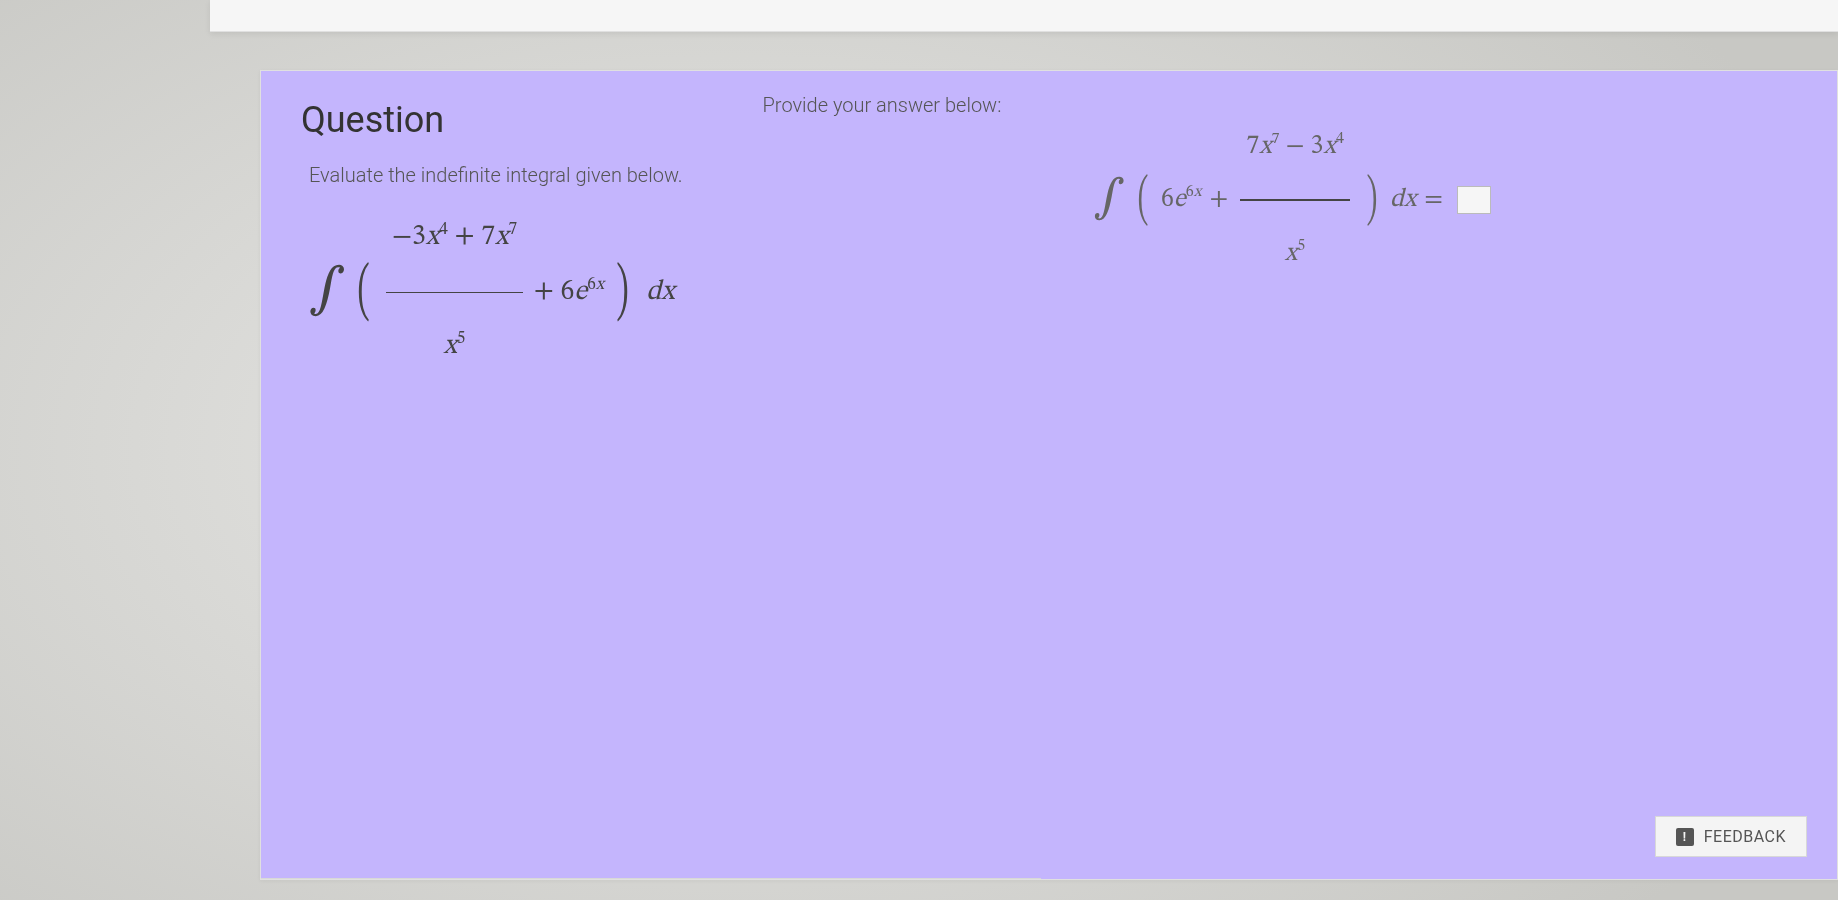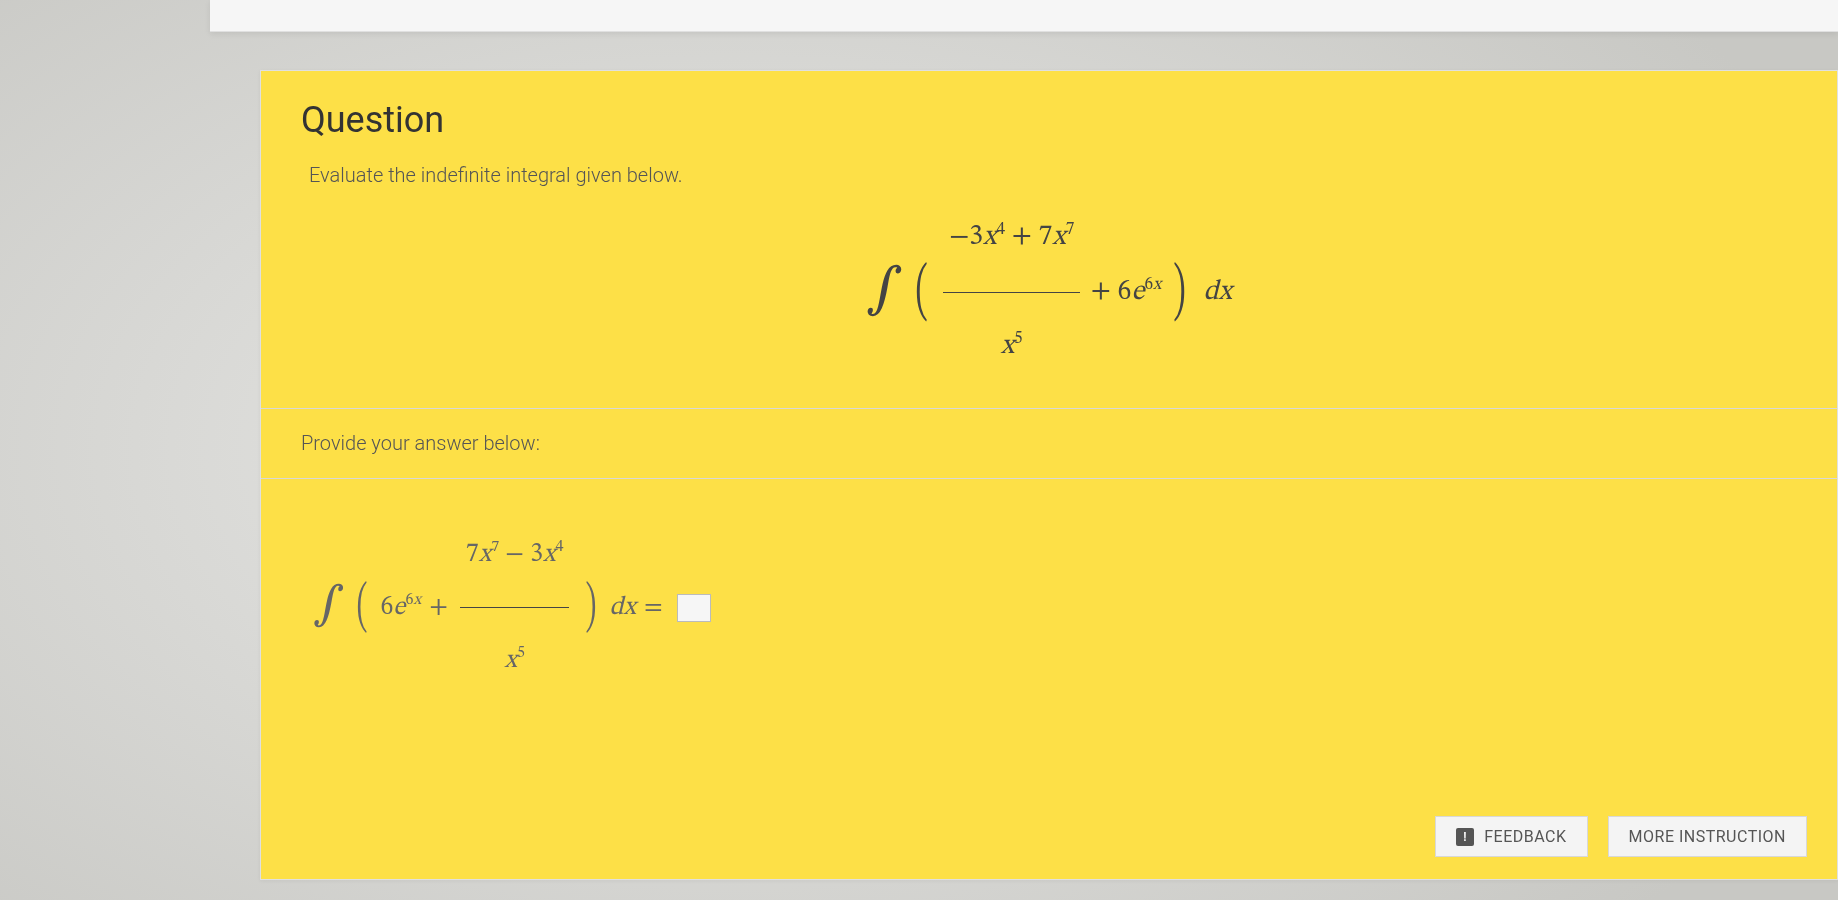--- a/index.html
+++ b/index.html
@@ -23,25 +23,25 @@
     background: #f6f6f6;
     border-bottom: 1px solid #e0e0e0;
     box-shadow: 0 2px 6px rgba(0,0,0,0.08);
   }
   .card {
     position: absolute;
     left: 260px;
     right: 0;
     top: 70px;
     bottom: 20px;
-    background: #fde047;
+    background: #c4b5fd;
     border: 1px solid #e0e0e0;
     box-shadow: 0 1px 4px rgba(0,0,0,0.05);
     display: flex;
-    flex-direction: column;
+    flex-direction: row;
   }
   .section {
     padding: 28px 40px 24px 40px;
   }
   .section.question-body {
     border-bottom: 1px solid #d8d8d8;
     flex: 0 0 auto;
   }
   .section.answer-header {
     border-bottom: 1px solid #d8d8d8;
@@ -231,19 +231,16 @@
         <span>=</span>
       </span>
       <span class="answer-box"></span>
     </div>
 
     <div class="footer-buttons">
       <button class="btn">
         <span class="icon-box">!</span>
         <span>FEEDBACK</span>
       </button>
-      <button class="btn">
-        <span>MORE INSTRUCTION</span>
-      </button>
     </div>
   </div>
 
 </div>
 
 </body></html>

